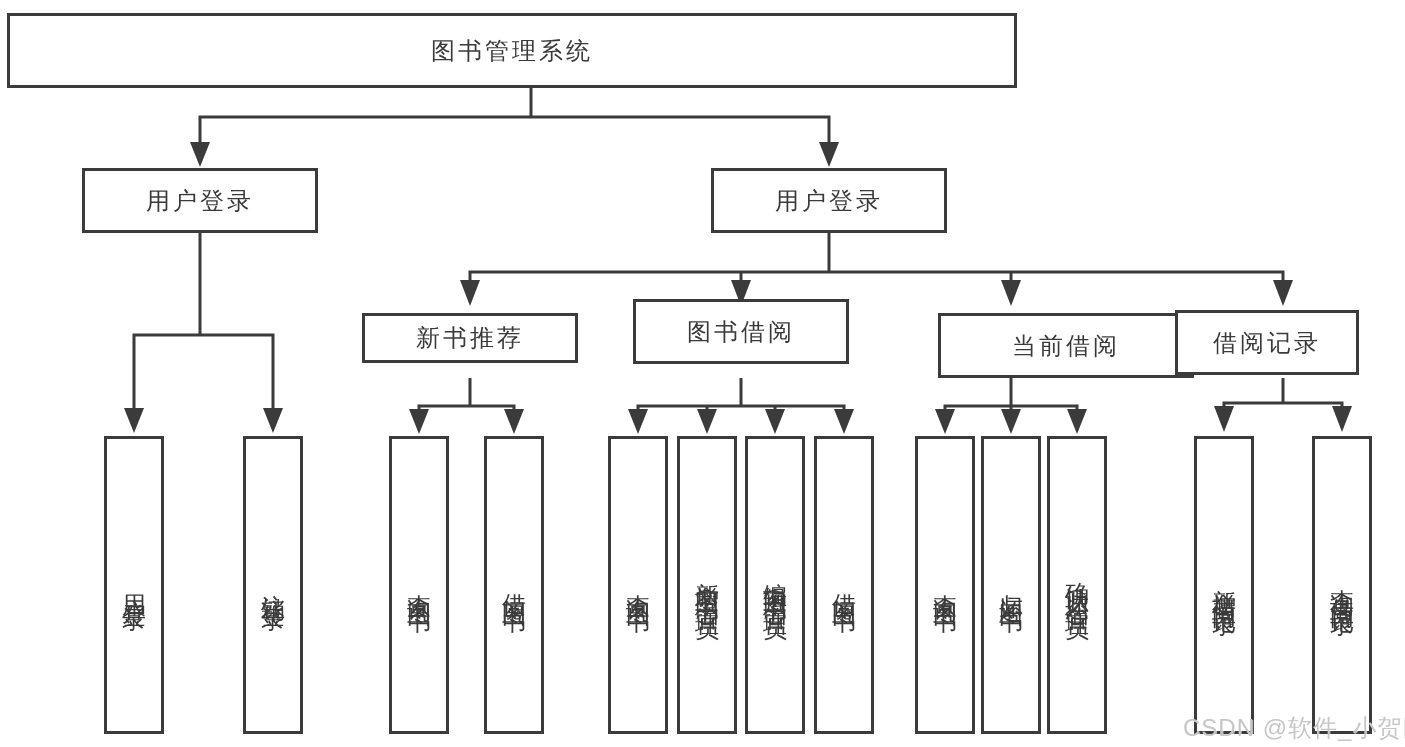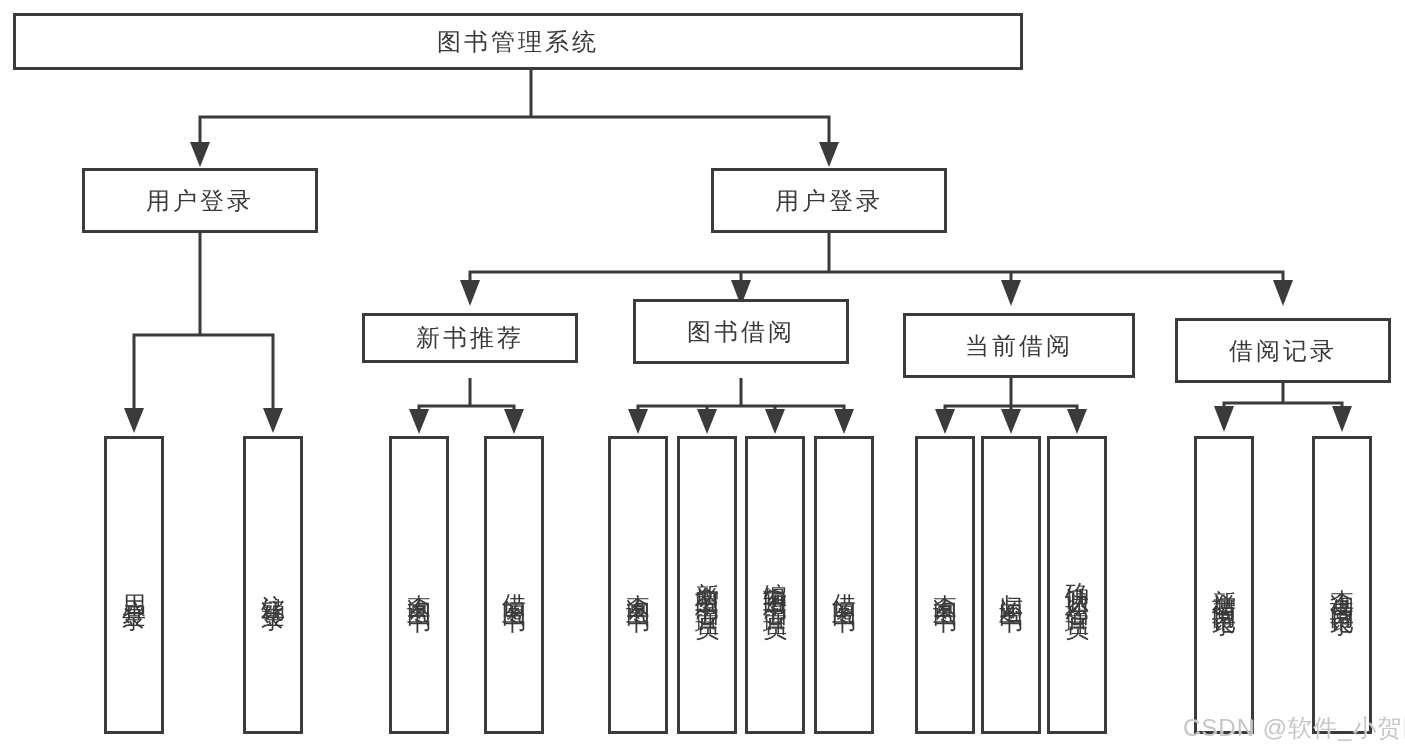--- a/index.html
+++ b/index.html
@@ -126,29 +126,29 @@
       <polygon points="1067,409 1087,409 1077,434"></polygon>
     </g>
 
     <g>
       <path d="M1283 378 V403 M1224 408 V403 H1342 V408"></path>
       <polygon points="1214,406 1234,406 1224,432"></polygon>
       <polygon points="1332,406 1352,406 1342,432"></polygon>
     </g>
   </svg>
 
-  <div class="hbox" style="left:13px; top:13px; width:1010px; height:57px;">图书管理系统</div>
+  <div class="hbox" style="left:7px; top:13px; width:1010px; height:75px;">图书管理系统</div>
 
   <div class="hbox" style="left:82px; top:168px; width:236px; height:65px;">用户登录</div>
   <div class="hbox" style="left:711px; top:168px; width:236px; height:65px;">用户登录</div>
 
   <div class="hbox" style="left:362px; top:313px; width:216px; height:50px;">新书推荐</div>
   <div class="hbox" style="left:633px; top:299px; width:216px; height:65px;">图书借阅</div>
-  <div class="hbox" style="left:903px; top:313px; width:232px; height:65px;">当前借阅</div>
-  <div class="hbox" style="left:1175px; top:318px; width:216px; height:65px;">借阅记录</div>
+  <div class="hbox" style="left:938px; top:313px; width:256px; height:65px;">当前借阅</div>
+  <div class="hbox" style="left:1175px; top:310px; width:184px; height:65px;">借阅记录</div>
 
   <div class="leaf" style="left:104px;">
     <span class="vtext">用户登录</span>
   </div>
   <div class="leaf" style="left:243px;">
     <span class="vtext">注销登录</span>
   </div>
   <div class="leaf" style="left:389px;">
     <span class="vtext">查询图书</span>
   </div>

